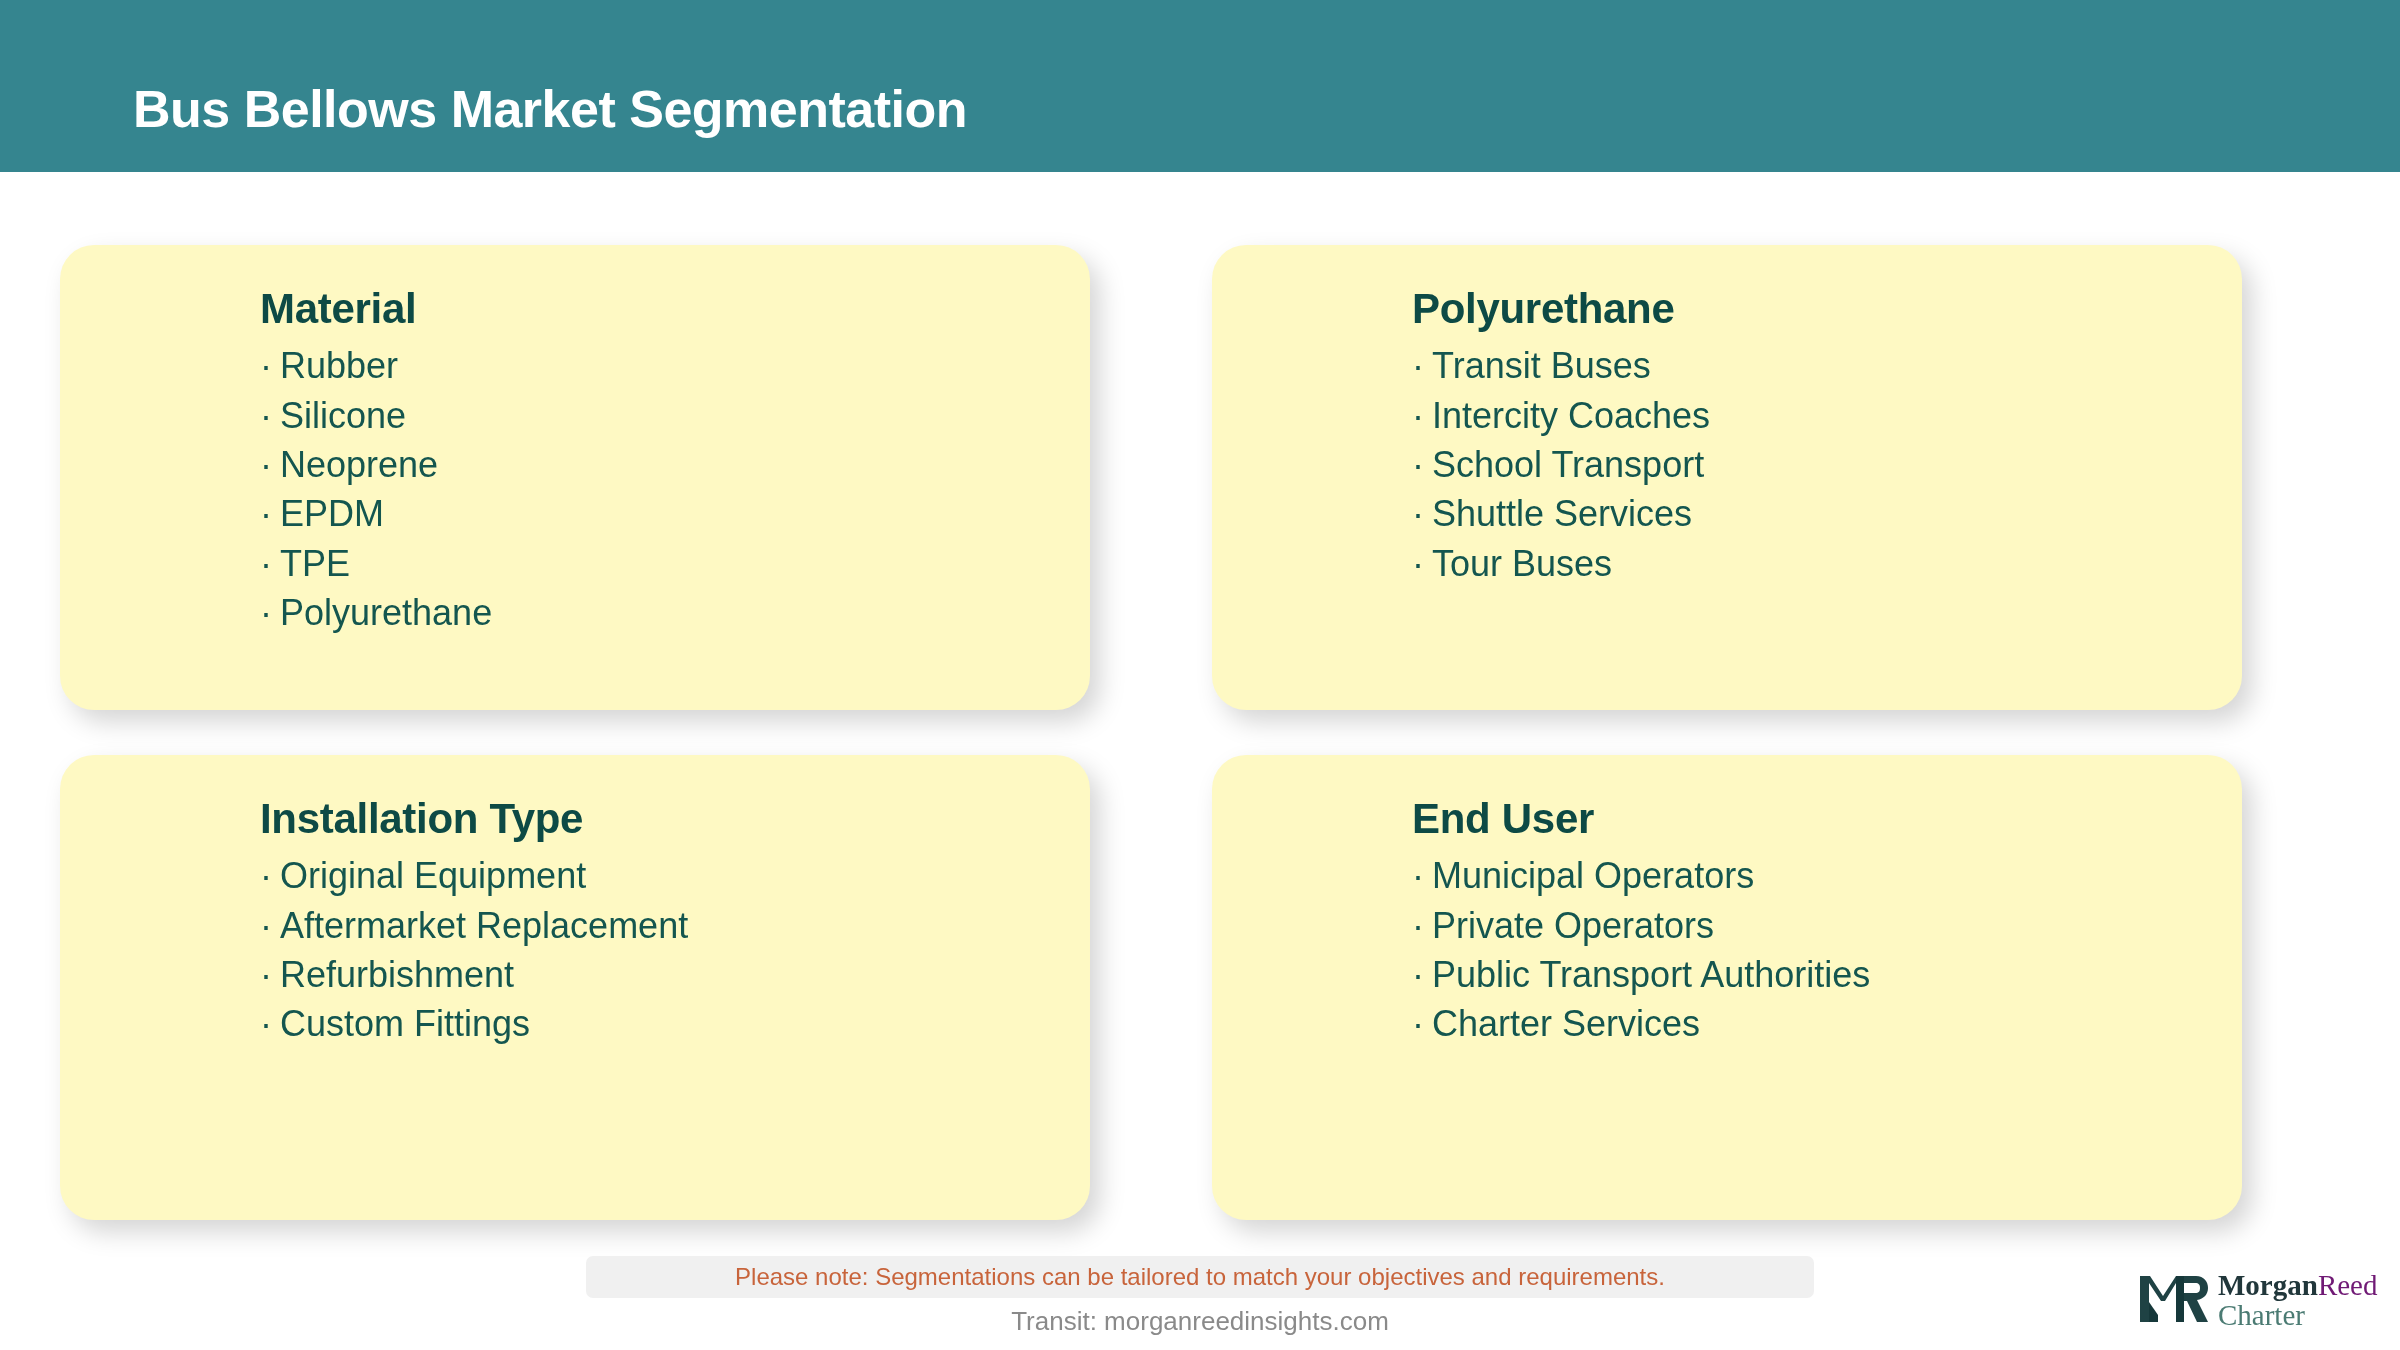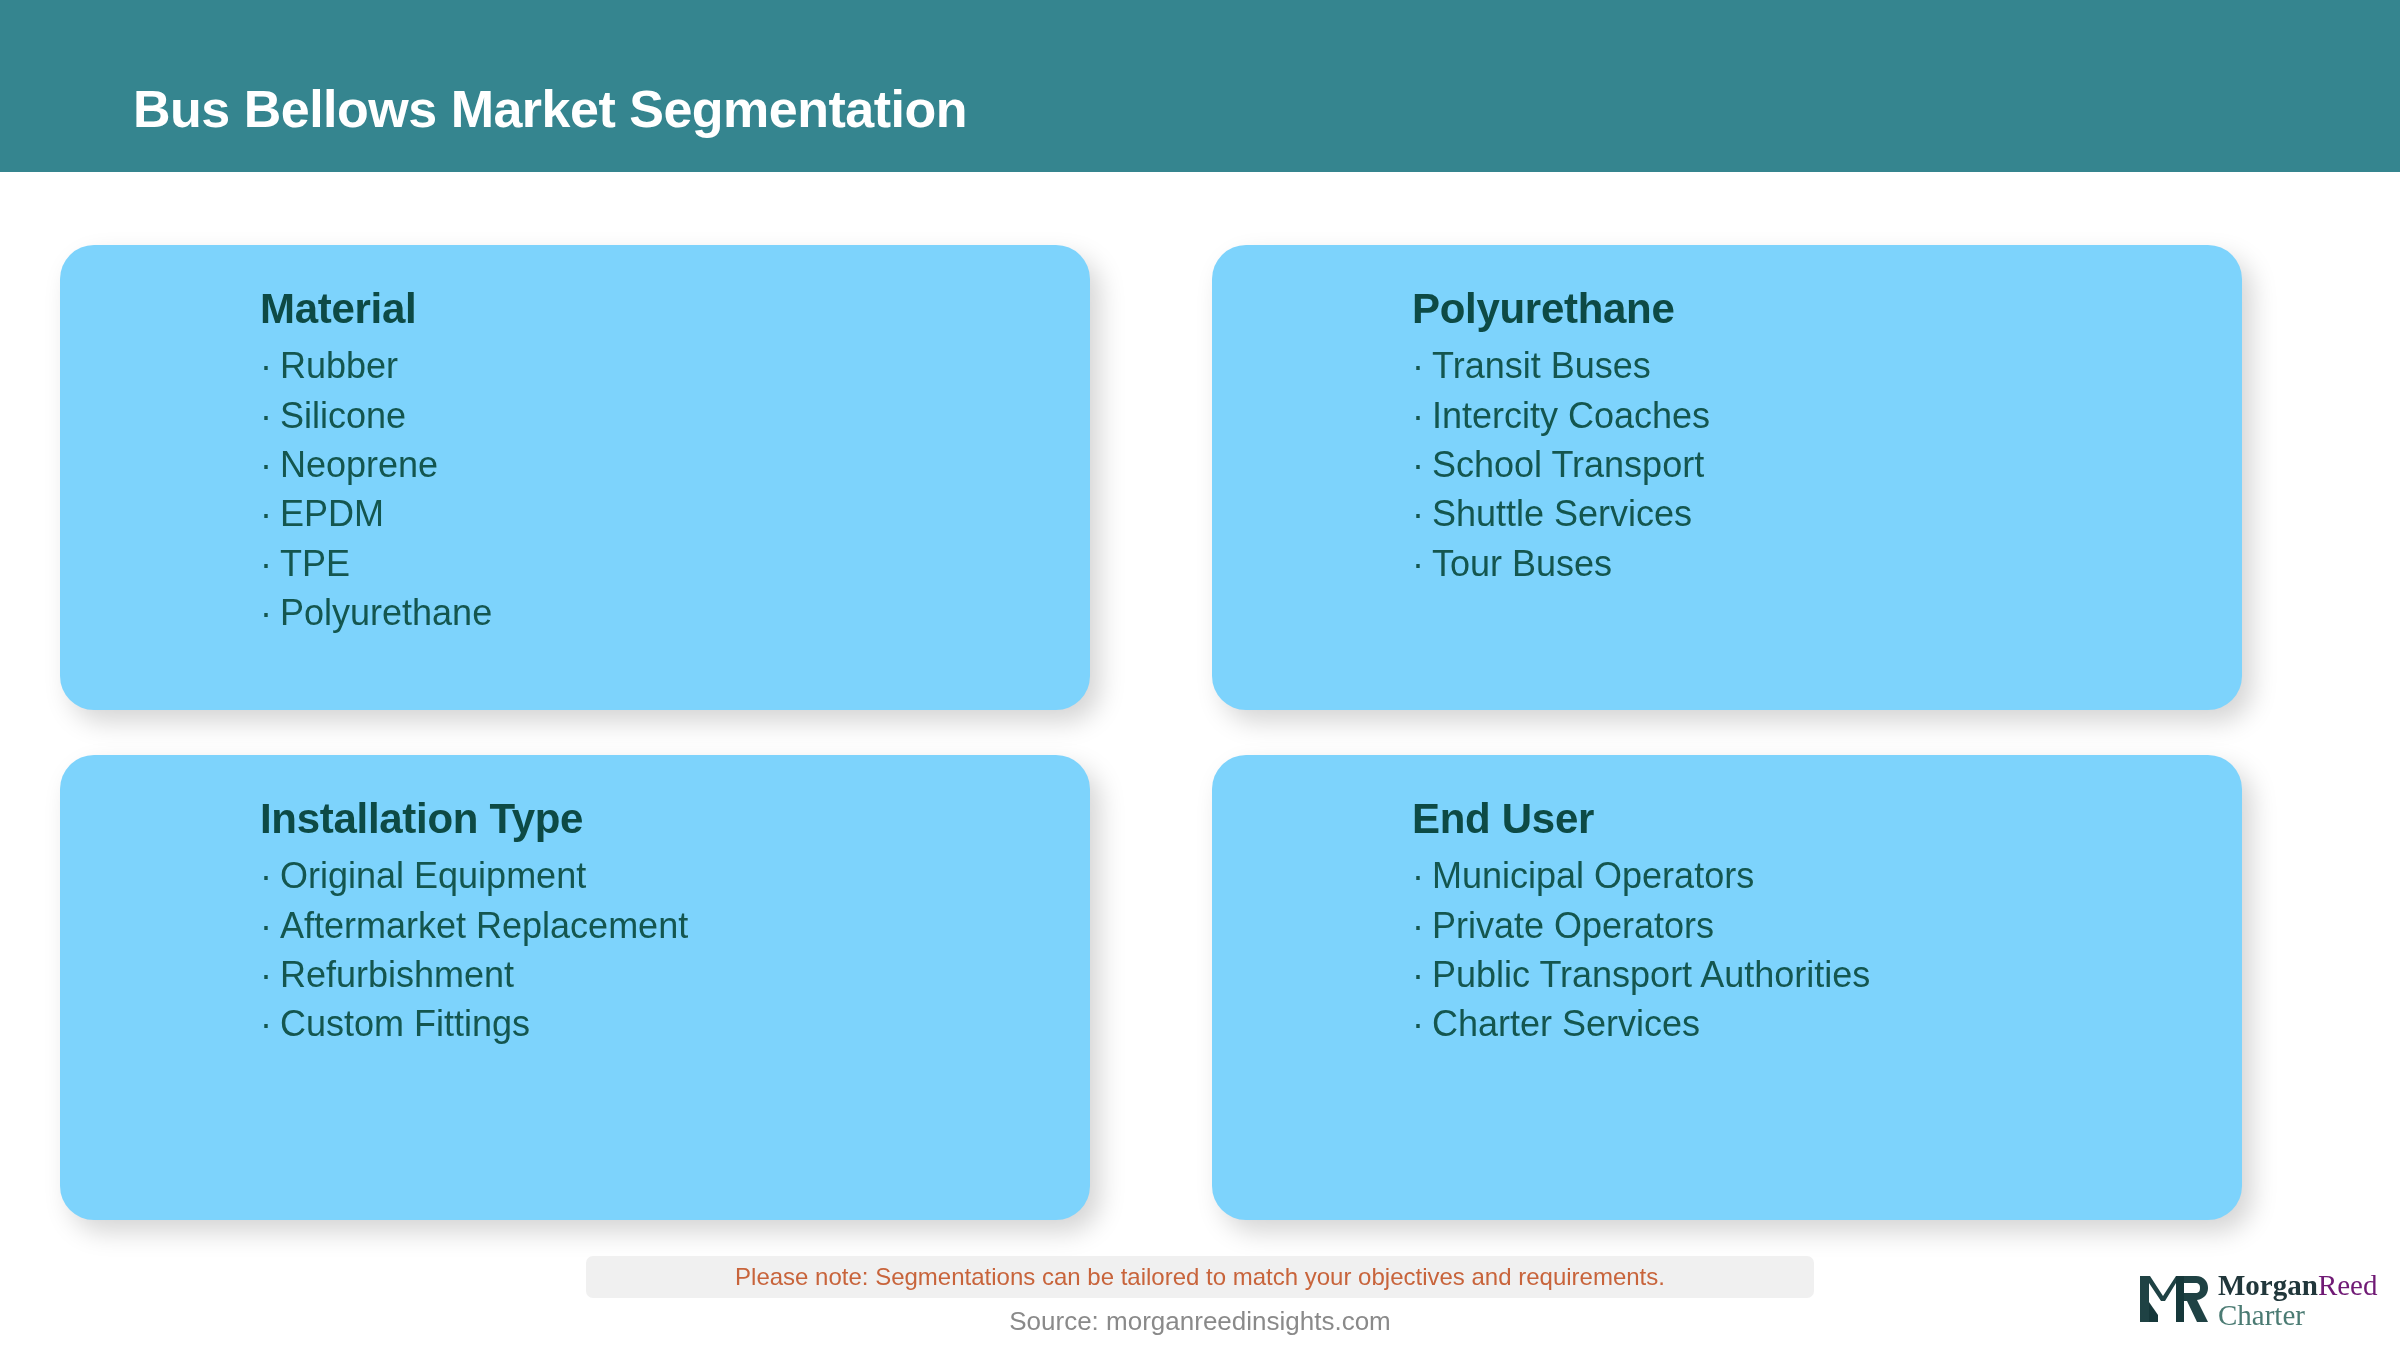--- a/index.html
+++ b/index.html
@@ -41,21 +41,21 @@
   
   .cards {
     position: absolute;
     left: 0;
     top: 172px;
     width: 2400px;
     height: 1060px;
   }
   .card {
     position: absolute;
-    background: #7dd3fc;
+    background: #fef9c3;
     border-radius: 34px;
     box-shadow: 10px 12px 26px rgba(0,0,0,0.17);
     box-sizing: border-box;
     padding: 0;
   }
   .card.c0 { left: 60px;   top: 73px;  width: 1030px; height: 465px; }
   .card.c1 { left: 1212px; top: 73px;  width: 1030px; height: 465px; }
   .card.c2 { left: 60px;   top: 583px; width: 1030px; height: 465px; }
   .card.c3 { left: 1212px; top: 583px; width: 1030px; height: 465px; }
 
@@ -224,21 +224,21 @@
       </ul>
     </div>
   </div>
 
 </div>
 
 <div class="note-pill">
   <span class="note-text">Please note: Segmentations can be tailored to match your objectives and requirements.</span>
 </div>
 
-<div class="source-text">Source: morganreedinsights.com</div>
+<div class="source-text">Transit: morganreedinsights.com</div>
 
 <div class="logo">
   <div class="logo-mark">
     <svg width="72" height="50" viewBox="0 0 72 50" xmlns="http://www.w3.org/2000/svg">
 
       <polygon points="2,48 2,2 12,2 25,22 38,2 44,2 44,14 38,14 38,9 27,27 23,27 11,9 11,48" fill="#1F4244"></polygon>
       <polygon points="11,48 11,28 20,41 20,48" fill="#16383A"></polygon>
 
       <path d="M38,2 L58,2 C66,2 70,8 70,14 C70,20 66,25 59,26 L70,48 L59,48 L49,27 L46,27 L46,48 L38,48 Z" fill="#1F4244"></path>
       <path d="M46,9 L57,9 C61,9 62,11 62,14 C62,17 61,19 57,19 L46,19 Z" fill="#FFFFFF"></path>

